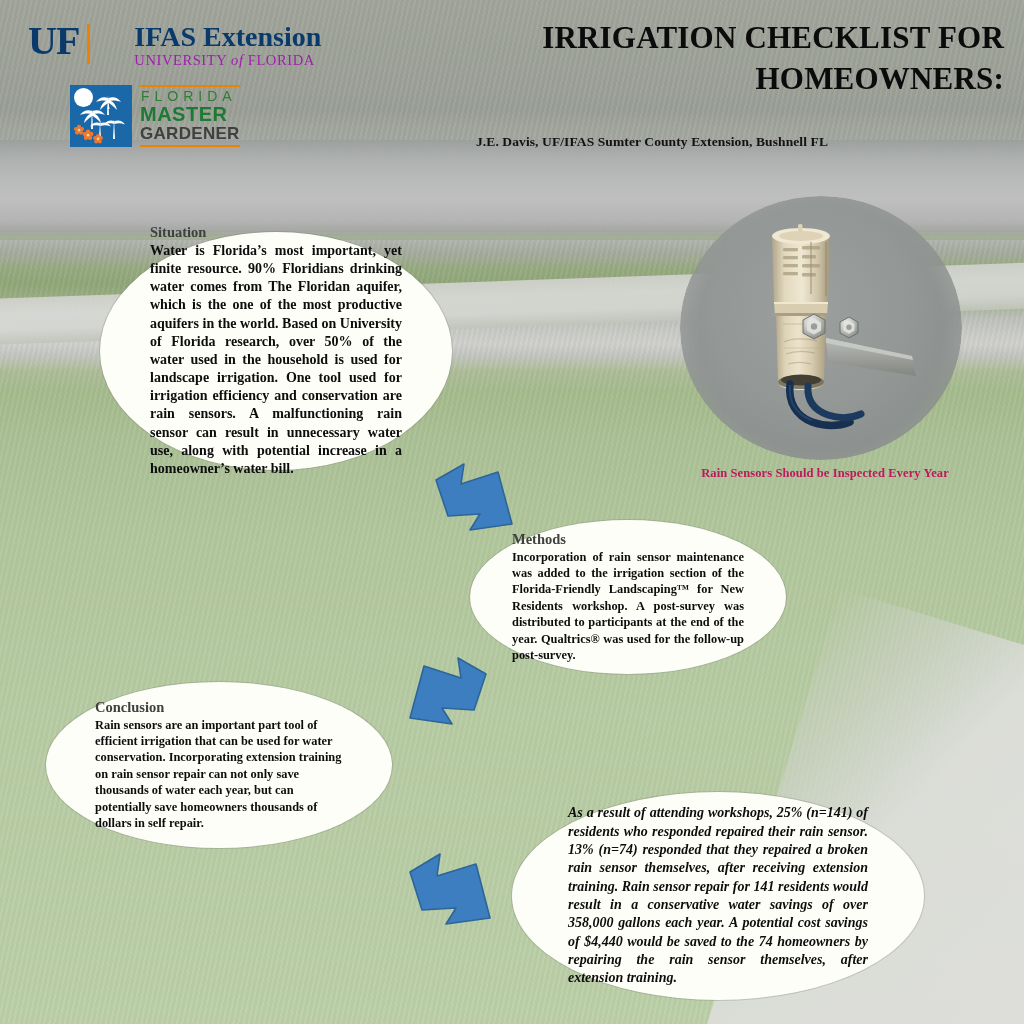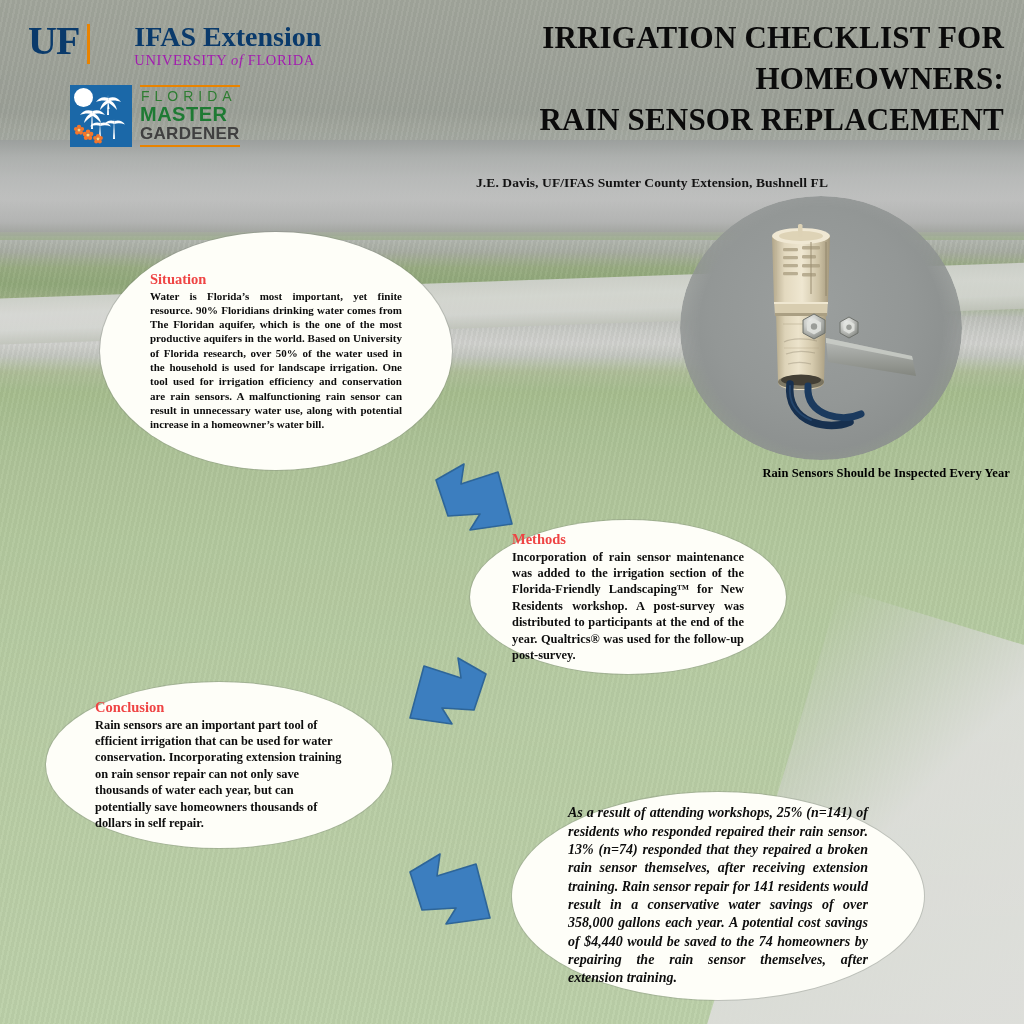--- a/index.html
+++ b/index.html
@@ -282,60 +282,60 @@
   }
   .sensor-svg {
     position: absolute;
     inset: 0;
   }
   .sensor-caption {
     position: absolute;
     left: 640px;
     top: 466px;
     width: 370px;
-    text-align: right;
+    text-align: center;
     font-family: "Liberation Serif", "DejaVu Serif", serif;
     font-weight: bold;
     font-size: 12.5px;
-    color: #000000;
+    color: #be185d;
     letter-spacing: 0.1px;
   }
 
   
   .bubble {
     position: absolute;
     border-radius: 50%;
     background: #FEFEF8;
     box-shadow: 0 0 0 1px rgba(120,125,115,0.30);
     display: flex;
     align-items: center;
     justify-content: center;
   }
   .bubble-inner {
     box-sizing: border-box;
   }
   .bubble-title {
     font-family: "Liberation Serif", "DejaVu Serif", serif;
     font-weight: bold;
-    color: #ef4444;
+    color: #404040;
     margin: 0 0 1px 0;
   }
   .bubble-body {
     font-family: "Liberation Serif", "DejaVu Serif", serif;
     font-weight: bold;
     color: #0d0d0d;
     margin: 0;
   }
 
   
   #bubble-situation { left: 100px; top: 232px; width: 352px; height: 238px; }
   #bubble-situation .bubble-inner { width: 252px; }
   #bubble-situation .bubble-title { font-size: 14.5px; }
   #bubble-situation .bubble-body {
-    font-size: 11px; line-height: 1.30; text-align: justify;
+    font-size: 14px; line-height: 1.30; text-align: justify;
   }
 
   
   #bubble-methods { left: 470px; top: 520px; width: 316px; height: 154px; }
   #bubble-methods .bubble-inner { width: 232px; }
   #bubble-methods .bubble-title { font-size: 14.5px; }
   #bubble-methods .bubble-body {
     font-size: 12.4px; line-height: 1.32; text-align: justify;
   }
 
@@ -442,21 +442,20 @@
         <div class="mg-florida">FLORIDA</div>
         <div class="mg-master">MASTER</div>
         <div class="mg-gardener">GARDENER</div>
         <div class="mg-rule"></div>
       </div>
     </div>
 
     <div class="title-block">
       <h1 class="poster-title">
         <span>IRRIGATION CHECKLIST FOR HOMEOWNERS:</span><br>
-        <span>RAIN SENSOR REPLACEMENT</span>
       </h1>
       <div class="poster-authors">J.E. Davis, UF/IFAS Sumter County Extension, Bushnell FL</div>
     </div>
   </div>
 
   <div class="sensor-photo">
     <div class="sensor-disc"></div>
     <svg class="sensor-svg" viewBox="0 0 282 264">
       <defs>
         <clipPath id="discClip">

